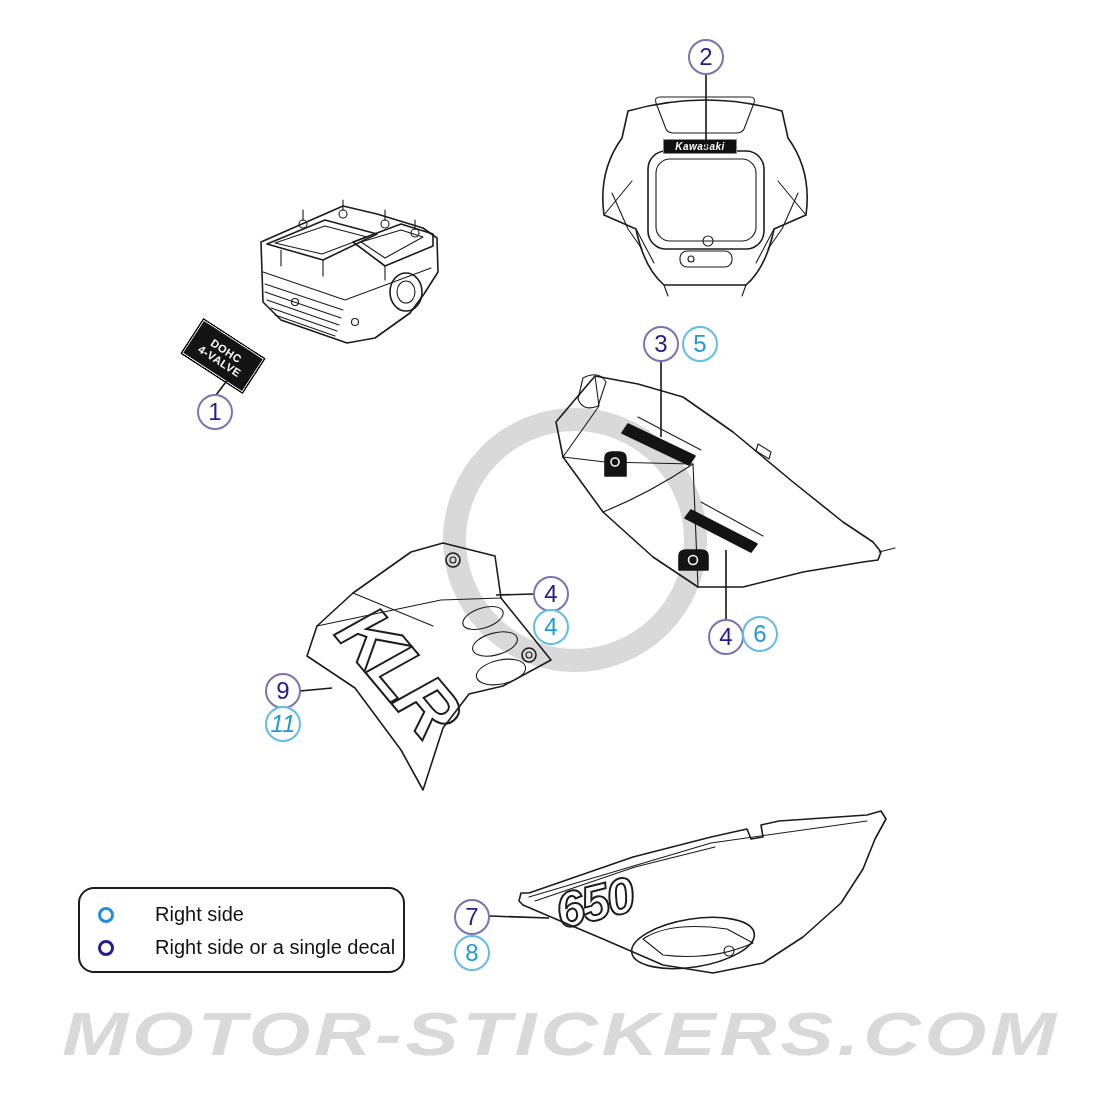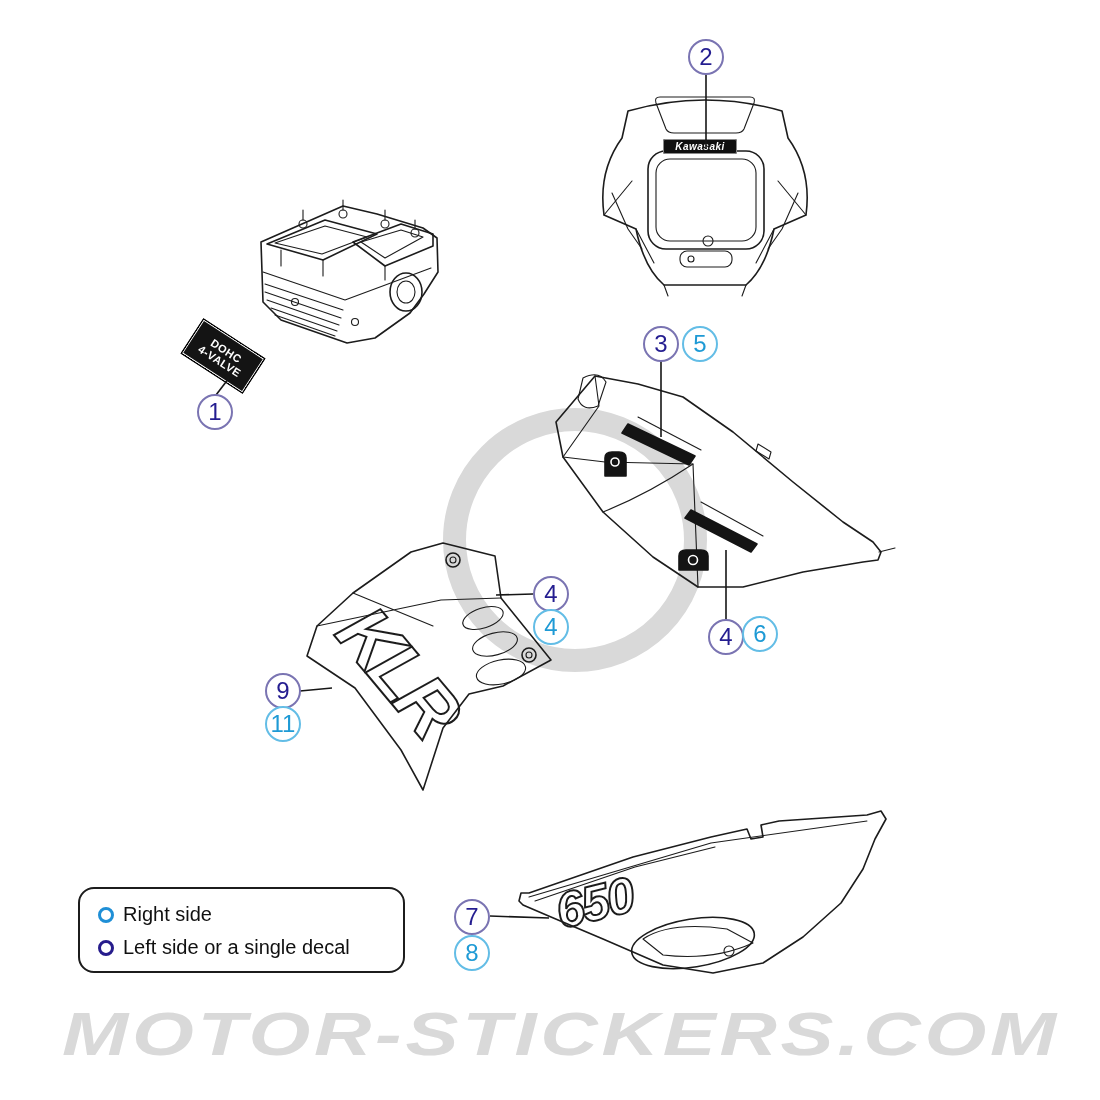--- a/index.html
+++ b/index.html
@@ -73,21 +73,21 @@
     border:2px solid #1c1c1c; border-radius:16px; box-sizing:border-box;
     padding:9px 0 0 18px; background:#ffffff;
   }
   .legend-row { display:flex; align-items:center; height:33px; }
   .legend-dot {
     width:16px; height:16px; border-radius:50%; box-sizing:border-box;
     margin-right:9px; background:#ffffff;
   }
   .legend-dot.right { border:3px solid #1f8fd6; }
   .legend-dot.left  { border:3px solid #261c8c; }
-  .legend-label { font-size:20px; color:#101010; }
+  .legend-label { font-size:20px; color:#101010;margin-left:32px; }
 </style>
 </head>
 <body>
 
 <div class="canvas">
 
   <div class="ms-ring"></div>
 
   <div class="watermark-text">MOTOR-STICKERS.COM</div>
 
@@ -201,34 +201,34 @@
     </div>
   <div class="callout dark" style="left:454px; top:899px;">
       <span>7</span>
     </div>
   <div class="callout light" style="left:454px; top:935px;">
       <span>8</span>
     </div>
   <div class="callout dark" style="left:265px; top:673px;">
       <span>9</span>
     </div>
-  <div class="callout light" style="left:265px; top:706px;">
+  <div class="callout light" style="left:265px; top:706px;font-style:italic;">
       <span>11</span>
     </div>
   <div class="callout dark" style="left:533px; top:576px;">
       <span>4</span>
     </div>
   <div class="callout light" style="left:533px; top:609px;">
       <span>4</span>
     </div>
 
   <div class="legend">
     <div class="legend-row">
       <span class="legend-dot right"></span>
       <span class="legend-label">Right side</span>
     </div>
     <div class="legend-row">
       <span class="legend-dot left"></span>
-      <span class="legend-label">Left side or a single decal</span>
+      <span class="legend-label">Right side or a single decal</span>
     </div>
   </div>
 
 </div>
 
 </body></html>

